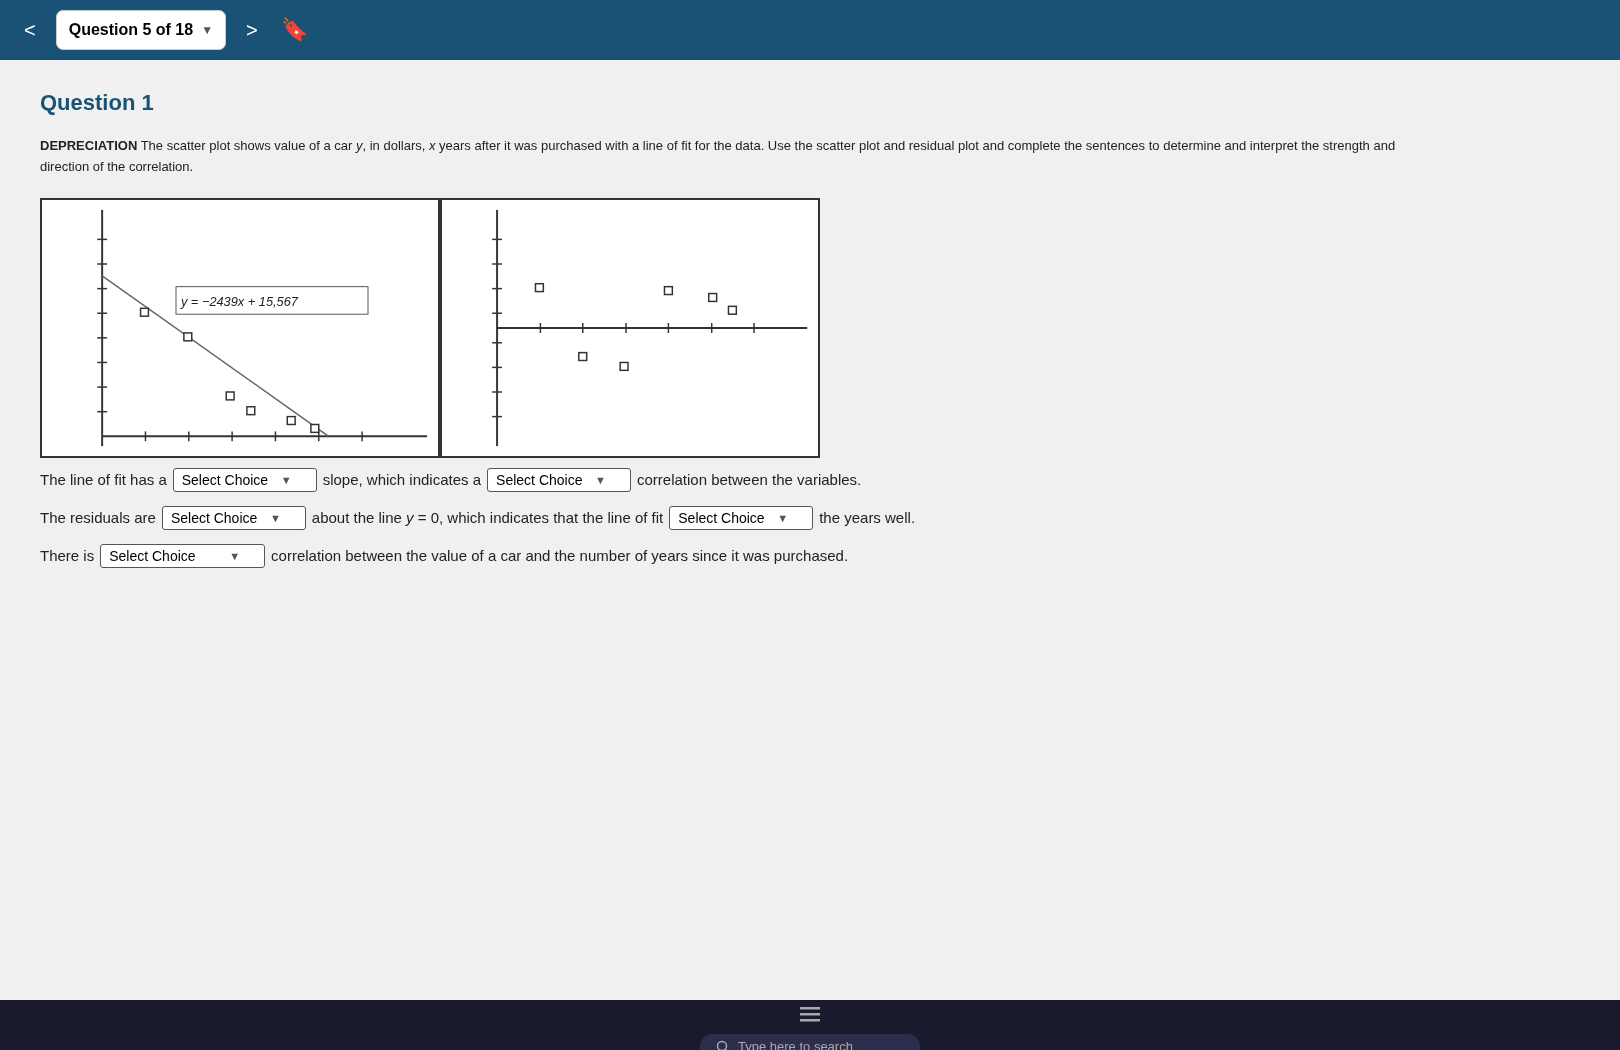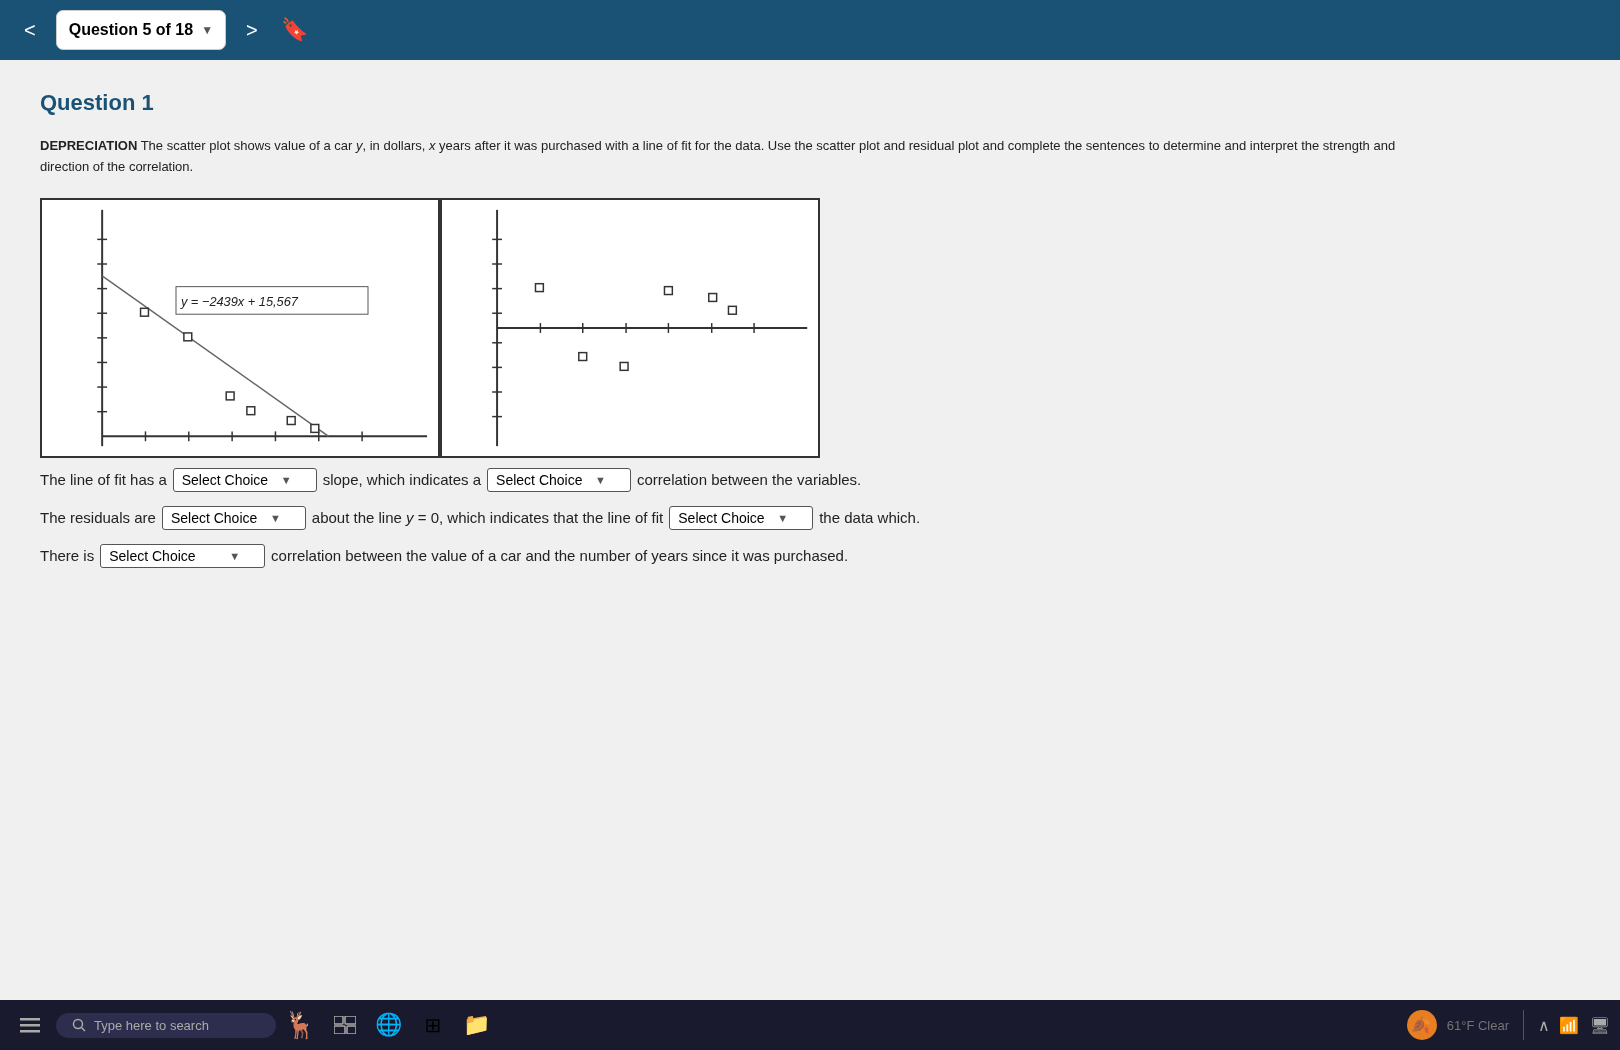--- a/index.html
+++ b/index.html
@@ -159,20 +159,21 @@
 
     
     .taskbar {
       height: 50px;
       background: #1a1a2e;
       display: flex;
       align-items: center;
       padding: 0 10px;
       gap: 6px;
       flex-shrink: 0;
+      flex-direction: column;
     }
 
     .taskbar-start {
       display: flex;
       align-items: center;
       gap: 4px;
       padding: 4px 10px;
       cursor: pointer;
     }
 
@@ -371,21 +372,21 @@
     </div>
     <span>about the line <em>y</em> = 0, which indicates that the line of fit</span>
     <div class="select-choice">
       <select>
         <option>Select Choice</option>
         <option>fits</option>
         <option>does not fit</option>
       </select>
       <span class="chevron-down">▼</span>
     </div>
-    <span>the data which.</span>
+    <span>the years well.</span>
   </div>
 
   <div class="sentence-row">
     <span>There is</span>
     <div class="select-choice" style="min-width:160px;">
       <select>
         <option>Select Choice</option>
         <option>a strong negative</option>
         <option>a strong positive</option>
         <option>a weak negative</option>

